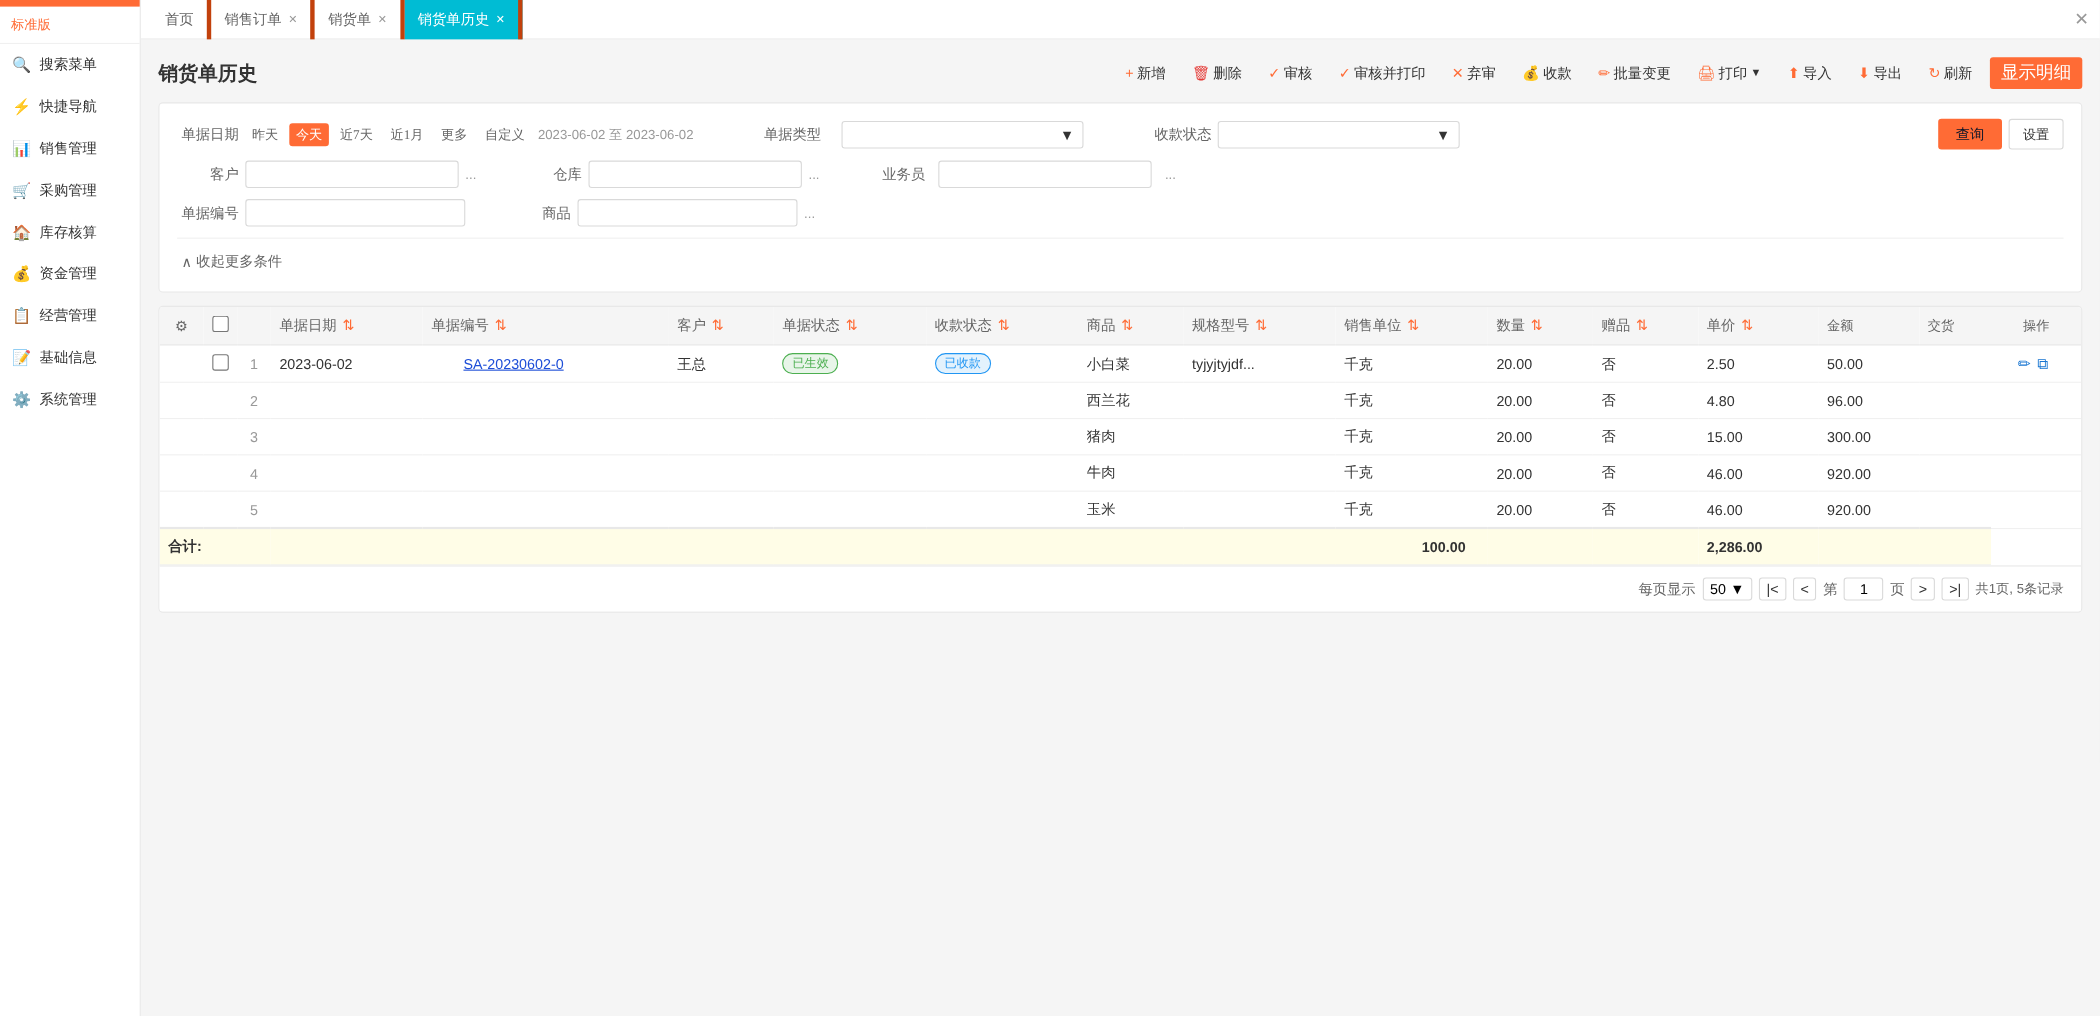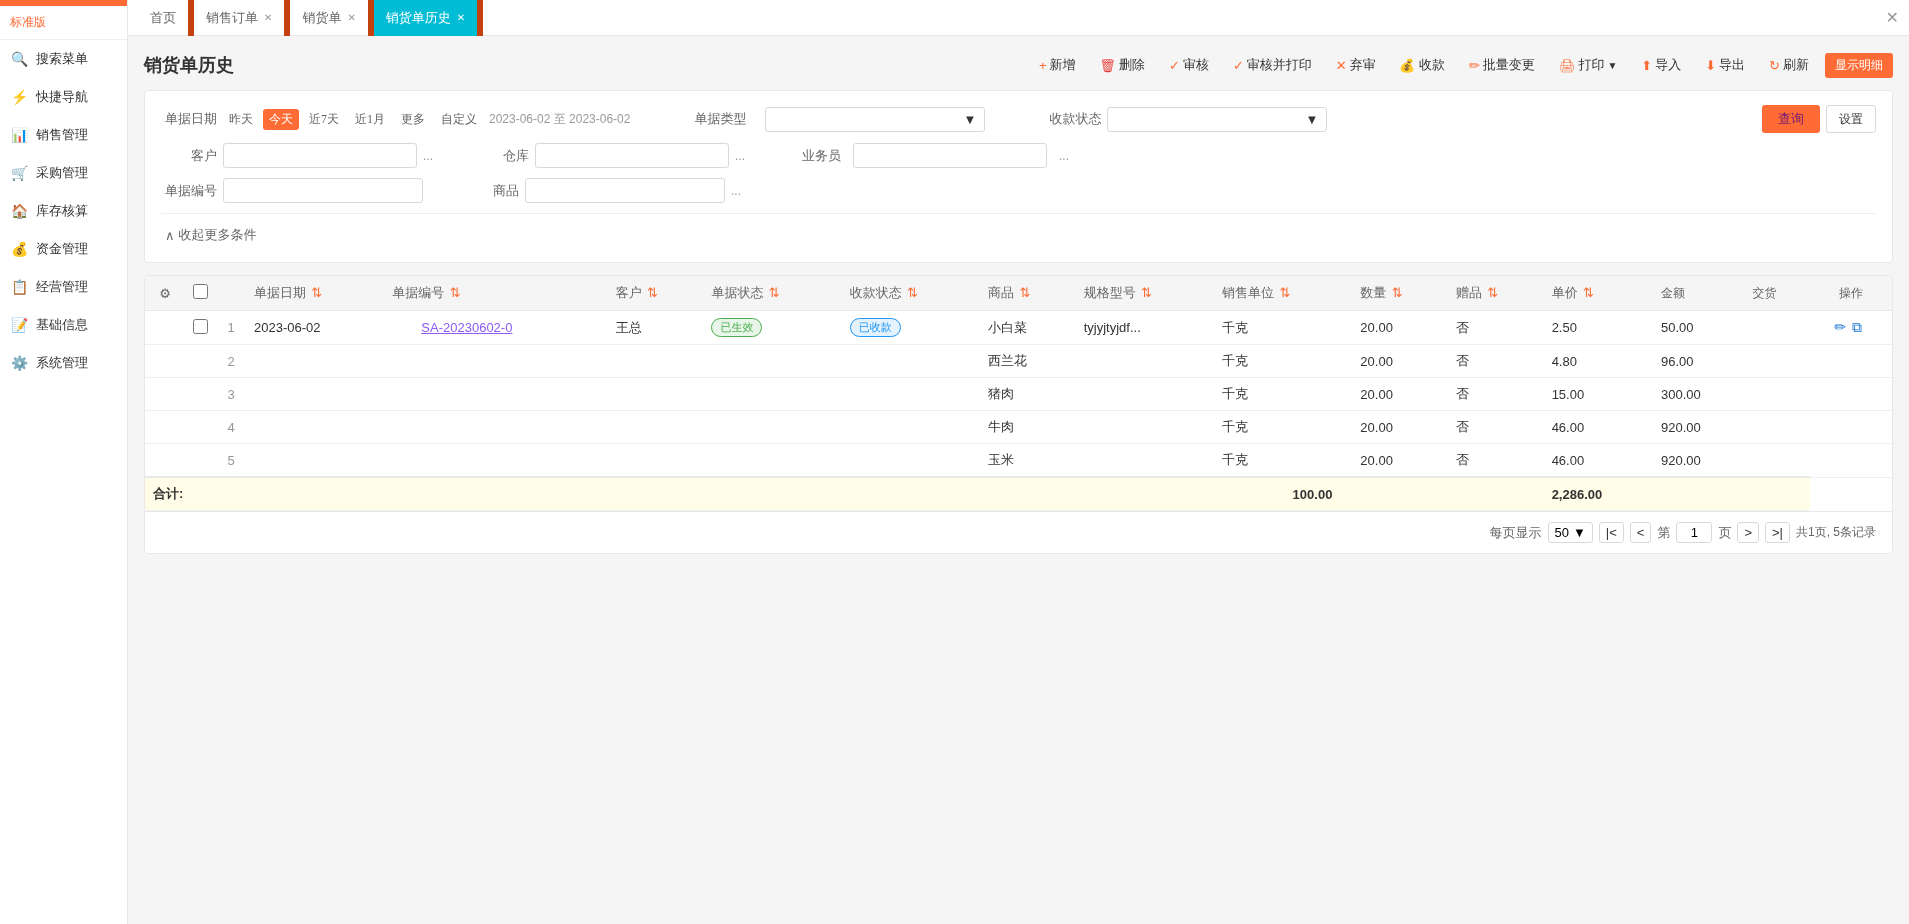--- a/index.html
+++ b/index.html
@@ -10,65 +10,65 @@
     .sidebar-top { background: #ff6b35; height: 6px; }
     .sidebar-logo { padding: 8px 10px; font-size: 12px; color: #ff6b35; border-bottom: 1px solid #f0f0f0; }
     .sidebar-item { display: flex; align-items: center; padding: 10px 12px; cursor: pointer; color: #333; gap: 8px; }
     .sidebar-item .icon { width: 16px; height: 16px; display: inline-flex; align-items: center; justify-content: center; font-size: 14px; }
 
     
     .main { flex: 1; display: flex; flex-direction: column; overflow: hidden; }
 
     
     .tabbar { background: #fff; border-bottom: 1px solid #e8e8e8; display: flex; align-items: center; padding: 0 10px; height: 36px; }
-    .tab { padding: 0 12px; height: 36px; display: flex; align-items: center; cursor: pointer; font-size: 13px; color: #666; border-right: 6px solid #c2410c; gap: 6px; }
+    .tab { padding: 0 12px; height: 36px; display: flex; align-items: center; cursor: pointer; font-size: 13px; color: #666; border-right: 4px solid #c2410c; gap: 6px; }
     .tab.active { color: #fff; background: #00bcd4; }
     .tab .close-icon { font-size: 10px; color: #999; cursor: pointer; }
     .tab.active .close-icon { color: #fff; }
     .tabbar-close { margin-left: auto; font-size: 16px; color: #999; cursor: pointer; }
 
     
     .page-content { flex: 1; overflow-y: auto; padding: 16px; background: #f5f5f5; }
 
     
     .page-header { display: flex; align-items: center; justify-content: space-between; margin-bottom: 12px; }
     .page-title { font-size: 18px; font-weight: bold; color: #333; }
     .toolbar { display: flex; align-items: center; gap: 8px; flex-wrap: wrap; }
     .toolbar-btn { display: flex; align-items: center; gap: 3px; padding: 4px 8px; border: none; background: none; cursor: pointer; color: #333; font-size: 12px; }
     .toolbar-btn .btn-icon { color: #ff6b35; font-size: 13px; }
-    .btn-display { background: #ff6b35; color: #fff; border-radius: 3px; padding: 4px 10px; border: none; cursor: pointer; font-size: 12px; }
+    .btn-display { background: #ff6b35; color: #fff; border-radius: 3px; padding: 4px 10px; border: none; cursor: pointer; font-size: 16px; }
 
     
     .filter-card { background: #fff; border-radius: 4px; padding: 14px 16px; margin-bottom: 12px; border: 1px solid #e8e8e8; }
     .filter-row { display: flex; align-items: center; gap: 20px; margin-bottom: 10px; }
     .filter-item { display: flex; align-items: center; gap: 6px; }
     .filter-label { color: #666; white-space: nowrap; min-width: 56px; text-align: right; }
     .filter-input { border: 1px solid #d9d9d9; border-radius: 3px; padding: 4px 8px; min-width: 180px; color: #333; font-size: 13px; }
     .filter-select { border: 1px solid #d9d9d9; border-radius: 3px; padding: 4px 8px; min-width: 200px; color: #333; font-size: 13px; display: flex; align-items: center; justify-content: space-between; cursor: pointer; }
     .filter-date-range { font-size: 12px; color: #999; }
     .date-btns { display: flex; gap: 4px; align-items: center; }
     .date-btn { padding: 2px 6px; border: none; background: none; cursor: pointer; color: #666; font-size: 12px; font-family: Liberation Serif, serif; }
     .date-btn.active { background: #ff6b35; color: #fff; border-radius: 3px; }
     .ellipsis-btn { color: #999; cursor: pointer; font-size: 12px; border: none; background: none; }
-    .query-btn { background: #ff6b35; color: #701a75; border: none; border-radius: 3px; padding: 5px 16px; cursor: pointer; font-size: 13px; }
+    .query-btn { background: #ff6b35; color: #0f172a; border: none; border-radius: 3px; padding: 5px 16px; cursor: pointer; font-size: 13px; }
     .setting-btn { background: #fff; color: #333; border: 1px solid #d9d9d9; border-radius: 3px; padding: 4px 12px; cursor: pointer; font-size: 12px; }
     .collapse-btn { display: flex; align-items: center; justify-content: center; gap: 4px; color: #666; cursor: pointer; font-size: 12px; padding: 4px; border: none; background: none; }
 
     
     .table-card { background: #fff; border-radius: 4px; border: 1px solid #e8e8e8; overflow: hidden; }
     .table-wrap { overflow-x: auto; }
     table { width: 100%; border-collapse: collapse; }
     thead tr { background: #f5f5f5; }
     th { padding: 8px 8px; text-align: left; color: #666; font-weight: normal; border-bottom: 1px solid #e8e8e8; white-space: nowrap; font-size: 12px; }
     th .sort-icon { color: #ff6b35; margin-left: 2px; }
     td { padding: 7px 8px; border-bottom: 1px solid #f0f0f0; color: #333; font-size: 13px; white-space: nowrap; }
     .status-badge { display: inline-block; padding: 1px 8px; border-radius: 10px; font-size: 11px; }
     .status-effective { background: #e8f5e9; color: #4caf50; border: 1px solid #4caf50; }
     .status-collected { background: #e3f2fd; color: #2196f3; border: 1px solid #2196f3; }
-    .link-text { color: #8b5cf6; text-decoration: underline; cursor: pointer; margin-left: 29px; }
+    .link-text { color: #1d4ed8; text-decoration: underline; cursor: pointer; margin-left: 29px; }
     .action-icon { color: #1976d2; cursor: pointer; font-size: 14px; margin-right: 6px; }
 
     
     .summary-row { background: #fffde7; }
     .summary-row td { font-weight: bold; color: #333; border-top: 2px solid #e8e8e8; }
 
     
     .pagination { display: flex; align-items: center; justify-content: flex-end; padding: 10px 16px; gap: 6px; background: #fff; border-top: 1px solid #e8e8e8; }
     .page-label { color: #666; font-size: 13px; }
     .page-select { border: 1px solid #d9d9d9; border-radius: 3px; padding: 2px 6px; font-size: 13px; display: flex; align-items: flex-start; gap: 4px; }

